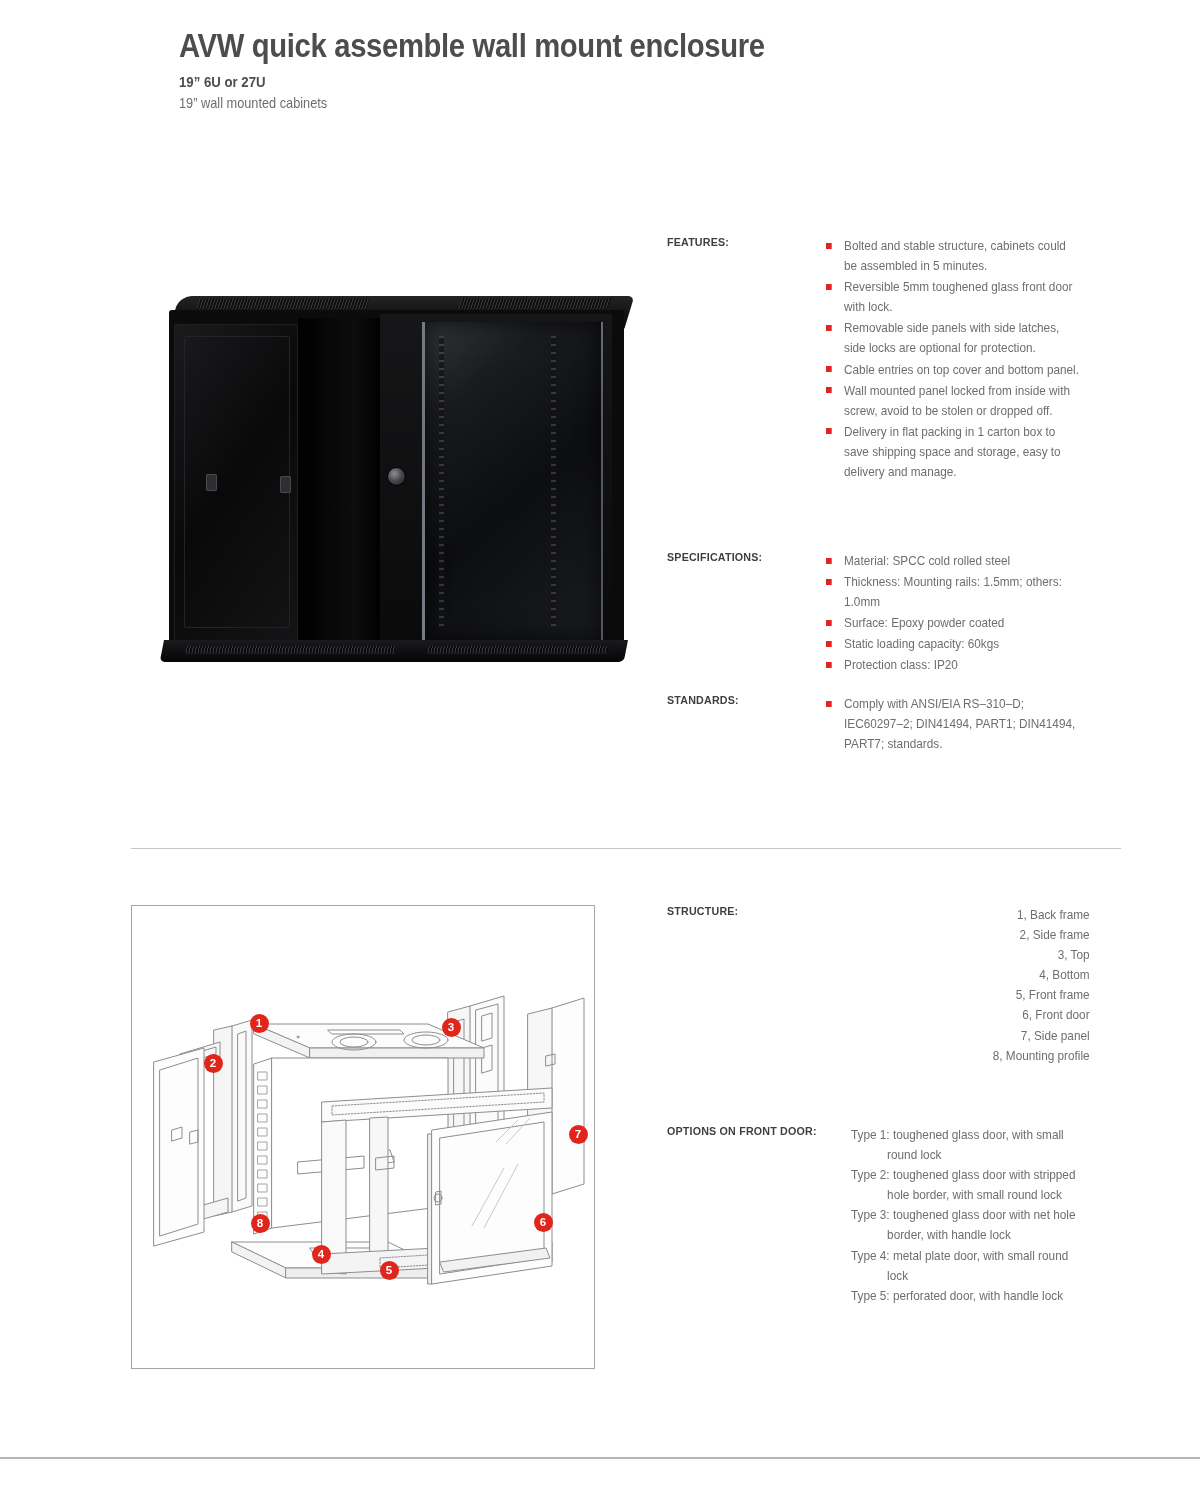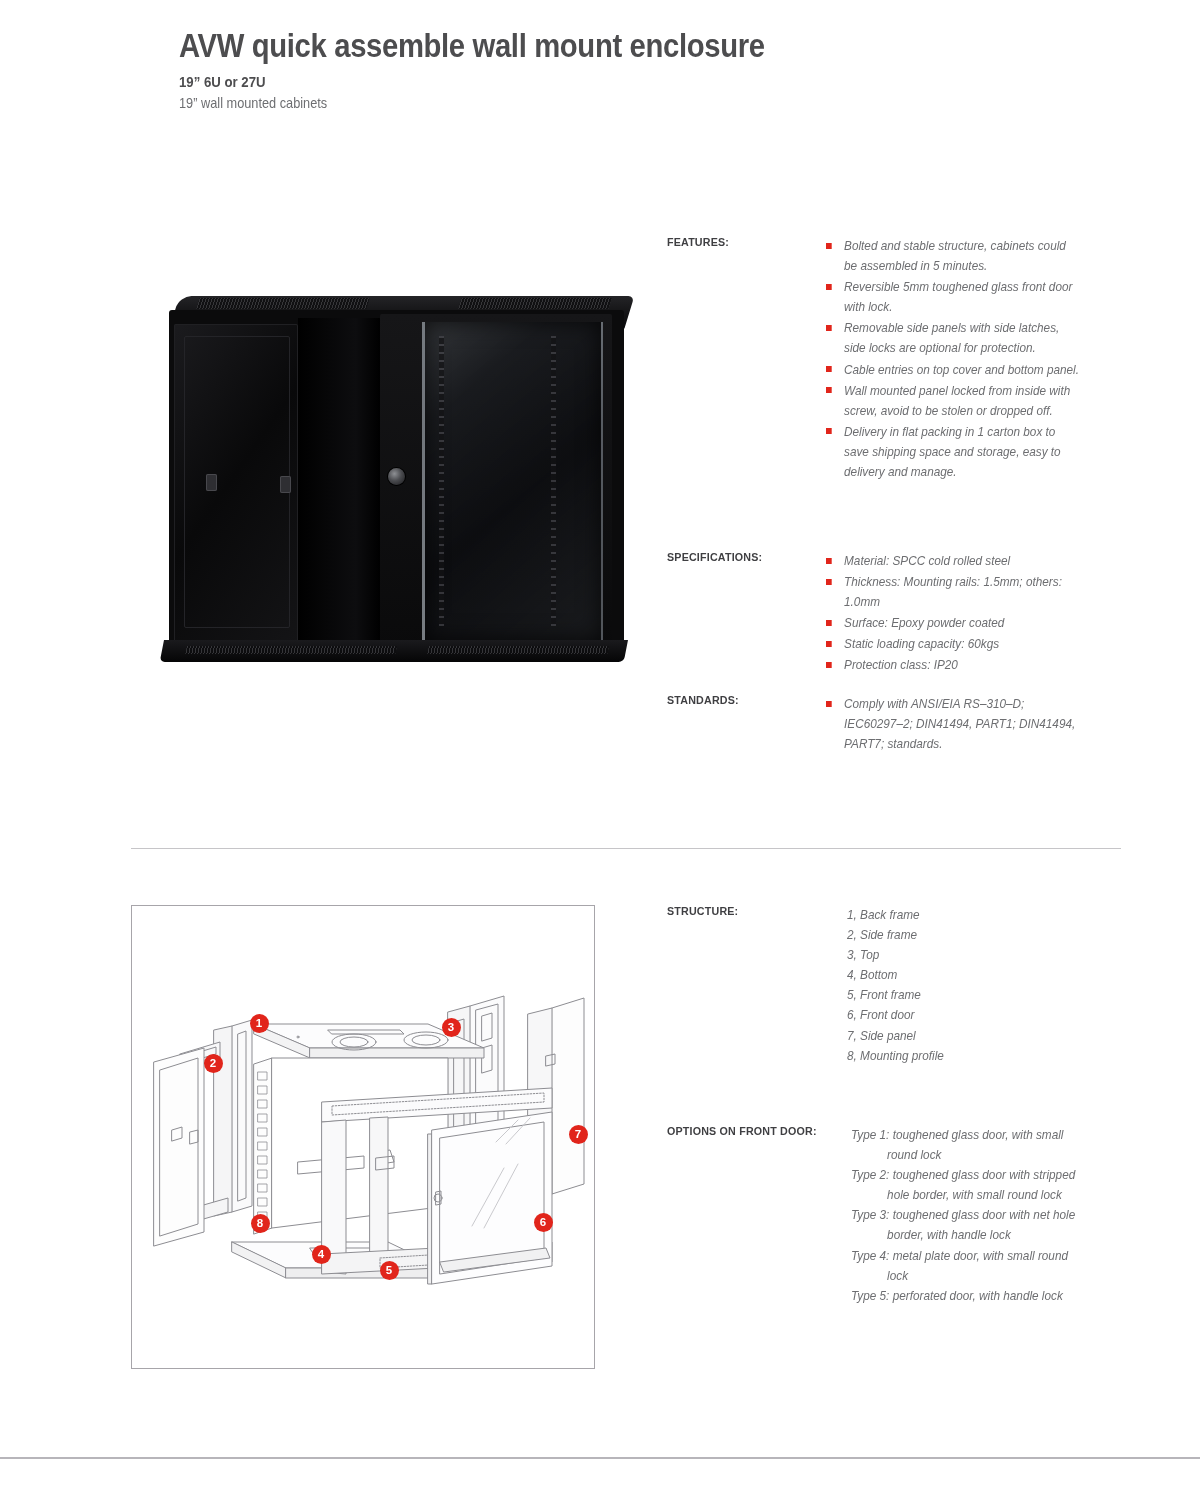--- a/index.html
+++ b/index.html
@@ -54,21 +54,21 @@
     left: 0;
     top: 0;
     font-size: 11.5px;
     font-weight: bold;
     color: #3f3f42;
     letter-spacing: 0.2px;
     transform: scaleX(0.93);
     transform-origin: left center;
     white-space: nowrap;
   }
-  .block-body { position: absolute; left: 159px; top: 0px; width: 268px; font-style: italic; }
+  .block-body { position: absolute; left: 159px; top: 0px; width: 268px; }
 
   .bullet-row {
     position: relative;
     padding-left: 19px;
     font-size: 12.4px;
     line-height: 1.62;
     color: #6d6e71;
     margin-bottom: 1px;
     transform: scaleX(0.95);
     transform-origin: left top;
@@ -314,21 +314,21 @@
   <div class="block-label">STANDARDS:</div>
   <div class="block-body">
     <div class="bullet-row"><span class="bullet-mark"></span><span>Comply with ANSI/EIA RS–310–D; IEC60297–2; DIN41494, PART1; DIN41494, PART7; standards.</span></div>
   </div>
 </div>
 
 <div id="section-divider"></div>
 
 <div class="info-block" style="left:667px; top:905px; width:440px;">
   <div class="block-label">STRUCTURE:</div>
-  <div class="block-body" style="left:180px;">
+  <div class="block-body" style="left:168px;text-align:right;">
     <div class="plain-row">1, Back frame</div>
     <div class="plain-row">2, Side frame</div>
     <div class="plain-row">3, Top</div>
     <div class="plain-row">4, Bottom</div>
     <div class="plain-row">5, Front frame</div>
     <div class="plain-row">6, Front door</div>
     <div class="plain-row">7, Side panel</div>
     <div class="plain-row">8, Mounting profile</div>
   </div>
 </div>

